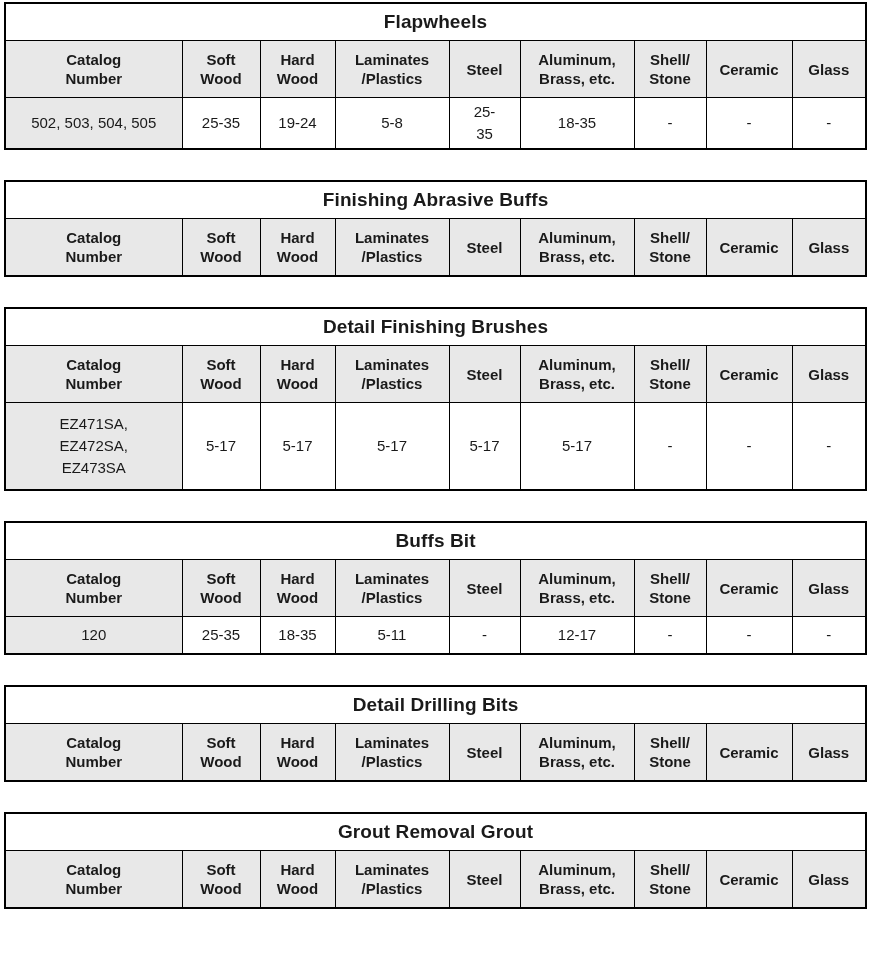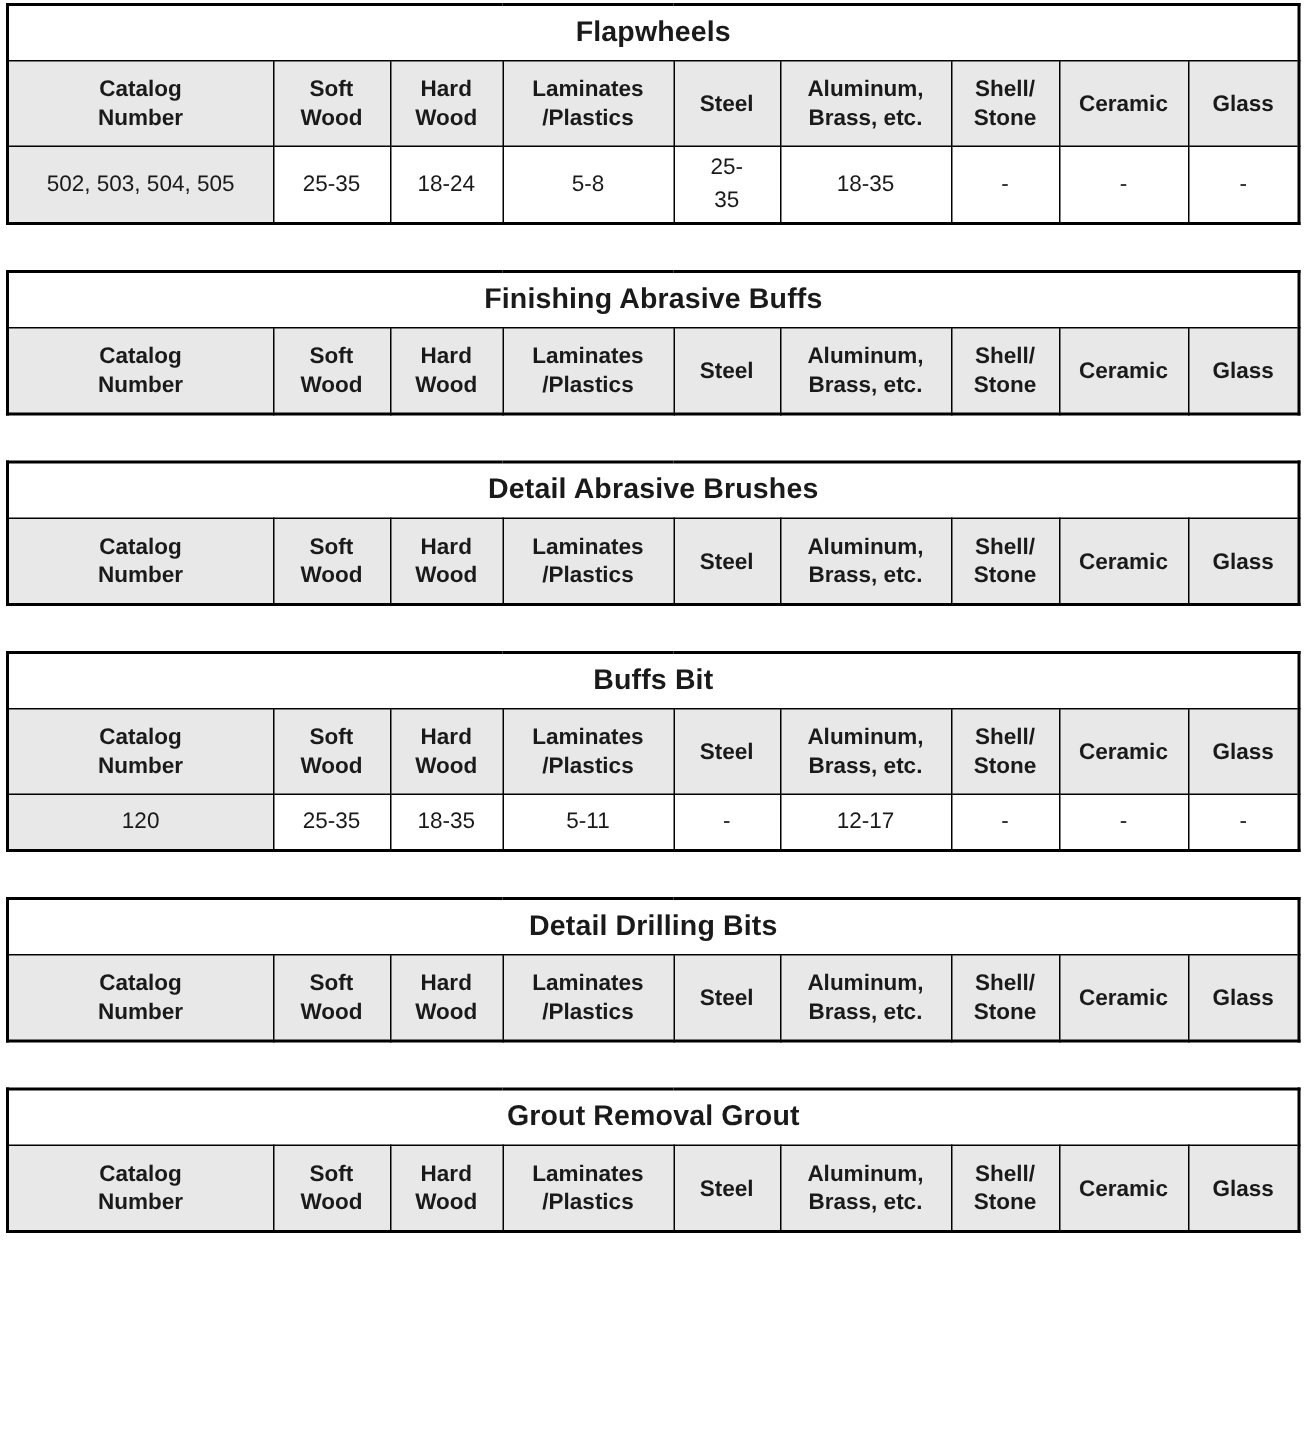--- a/index.html
+++ b/index.html
@@ -127,21 +127,21 @@
         <th>
           <span>Shell/</span><br>
           <span>Stone</span>
         </th>
         <th>Ceramic</th>
         <th>Glass</th>
       </tr>
       <tr class="data-row">
         <td class="catalog">502, 503, 504, 505</td>
         <td>25-35</td>
-        <td>18-24</td>
+        <td>19-24</td>
         <td>5-8</td>
         <td>25-35</td>
         <td>18-35</td>
         <td>-</td>
         <td>-</td>
         <td>-</td>
       </tr>
     </tbody>
   </table>
 
@@ -200,50 +200,65 @@
         <col class="c-hard">
         <col class="c-lam">
       <col class="c-steel">
         <col class="c-alum">
         <col class="c-shell">
         <col class="c-ceramic">
         <col class="c-glass">
     </colgroup>
     <tbody>
       <tr class="title-row">
-        <td colspan="9">Detail Abrasive Brushes</td>
-      </tr>
-      <tr class="head-row">
-        <th>
-          <span>Catalog</span><br>
-          <span>Number</span>
-        </th>
-        <th>
-          <span>Soft</span><br>
-          <span>Wood</span>
-        </th>
-        <th>
-          <span>Hard</span><br>
-          <span>Wood</span>
-        </th>
-        <th>
-          <span>Laminates</span><br>
-          <span>/Plastics</span>
-        </th>
-        <th>Steel</th>
-        <th>
-          <span>Aluminum,</span><br>
-          <span>Brass, etc.</span>
-        </th>
-        <th>
-          <span>Shell/</span><br>
-          <span>Stone</span>
-        </th>
-        <th>Ceramic</th>
-        <th>Glass</th>
+        <td colspan="9">Detail Finishing Brushes</td>
+      </tr>
+      <tr class="head-row">
+        <th>
+          <span>Catalog</span><br>
+          <span>Number</span>
+        </th>
+        <th>
+          <span>Soft</span><br>
+          <span>Wood</span>
+        </th>
+        <th>
+          <span>Hard</span><br>
+          <span>Wood</span>
+        </th>
+        <th>
+          <span>Laminates</span><br>
+          <span>/Plastics</span>
+        </th>
+        <th>Steel</th>
+        <th>
+          <span>Aluminum,</span><br>
+          <span>Brass, etc.</span>
+        </th>
+        <th>
+          <span>Shell/</span><br>
+          <span>Stone</span>
+        </th>
+        <th>Ceramic</th>
+        <th>Glass</th>
+      </tr>
+      <tr class="data-row tall">
+        <td class="catalog">
+          <span>EZ471SA,</span><br>
+          <span>EZ472SA,</span><br>
+          <span>EZ473SA</span>
+        </td>
+        <td>5-17</td>
+        <td>5-17</td>
+        <td>5-17</td>
+        <td>5-17</td>
+        <td>5-17</td>
+        <td>-</td>
+        <td>-</td>
+        <td>-</td>
       </tr>
     </tbody>
   </table>
 
   <table class="spec-table">
     <colgroup>
       <col class="c-catalog">
         <col class="c-soft">
         <col class="c-hard">
         <col class="c-lam">

